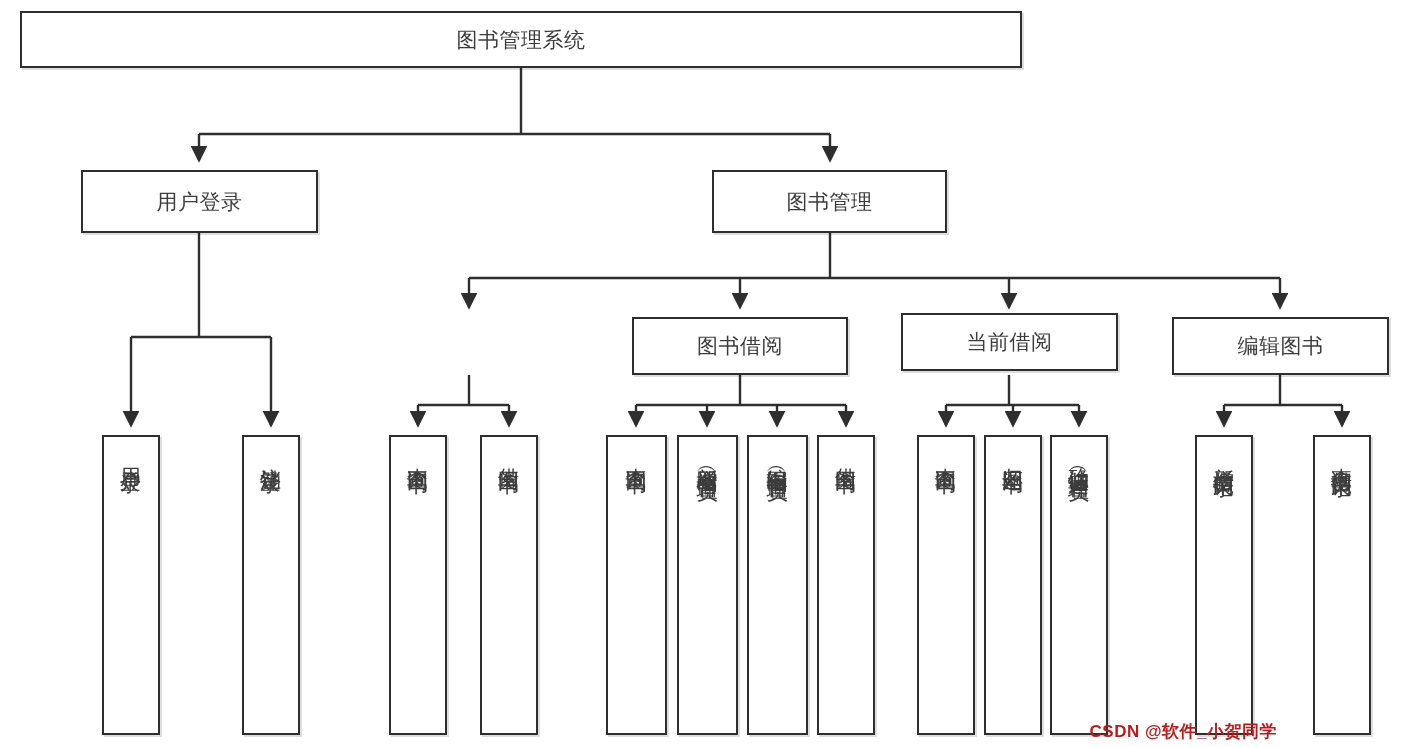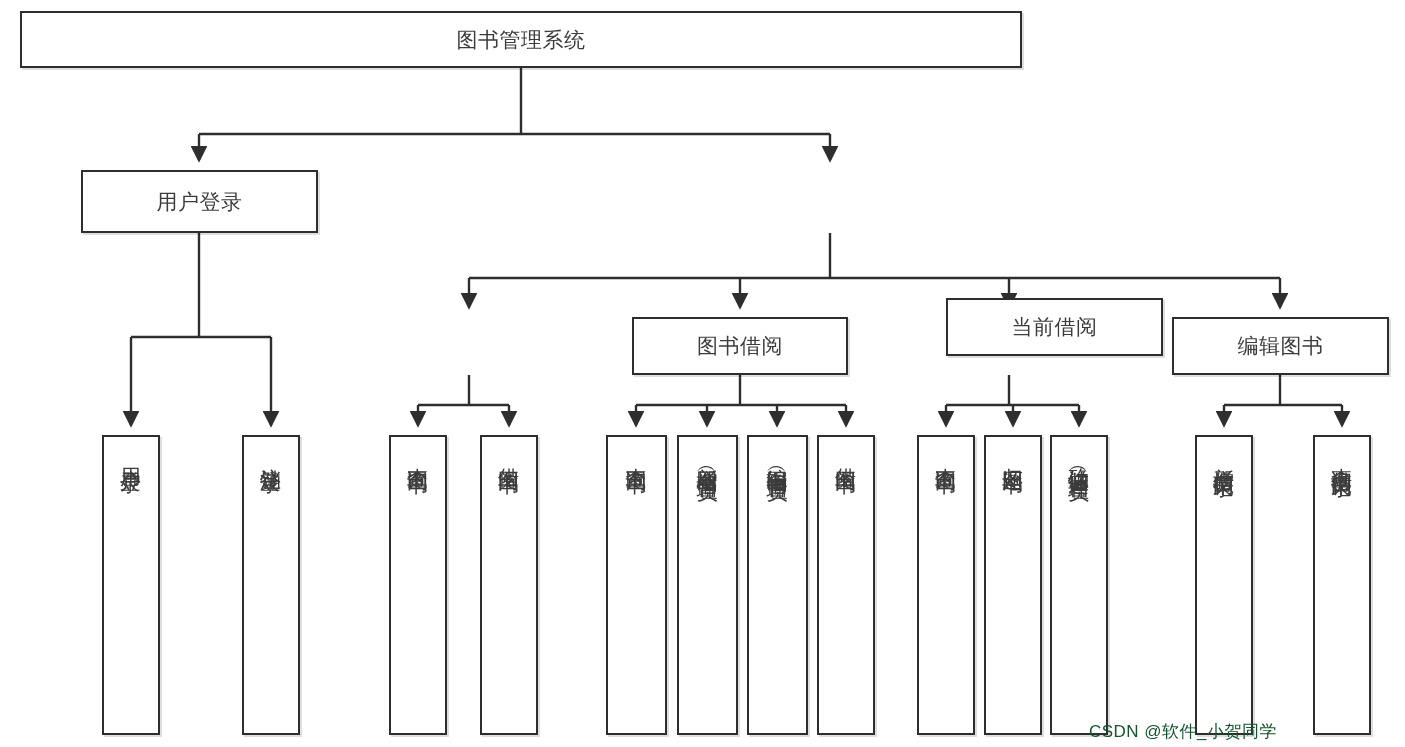--- a/index.html
+++ b/index.html
@@ -54,24 +54,25 @@
     line-height: 1;
     white-space: nowrap;
     color: #3c3c3c;
   }
   .htext { white-space: nowrap; }
   #watermark {
     position: absolute;
     right: 8px;
     bottom: 4px;
     font-size: 17px;
-    color: #14532d;
+    color: #b91c1c;
     letter-spacing: 0.5px;
     z-index: 3;
     white-space: nowrap;
+    font-weight: bold;
   }
 </style>
 </head>
 <body>
 
 <div id="canvas">
 
   <svg id="edges" viewBox="0 0 1405 747">
     <defs>
       <marker id="arrow" viewBox="0 0 12 12" refX="10" refY="6" markerWidth="7" markerHeight="7" orient="auto-start-reverse">
@@ -122,25 +123,28 @@
     </g>
   </svg>
 
   <div class="node h" style="left:20px; top:11px; width:1002px; height:57px;">
     <span class="htext">图书管理系统</span>
   </div>
 
   <div class="node h" style="left:81px; top:170px; width:237px; height:63px;">
     <span class="htext">用户登录</span>
   </div>
+  <div class="node h" style="left:712px; top:170px; width:235px; height:63px;">
+    <span class="htext">图书管理</span>
+  </div>
 
   <div class="node h" style="left:632px; top:317px; width:216px; height:58px;">
     <span class="htext">图书借阅</span>
   </div>
-  <div class="node h" style="left:901px; top:298px; width:217px; height:58px;margin-left:45px;">
+  <div class="node h" style="left:901px; top:313px; width:217px; height:58px;">
     <span class="htext">当前借阅</span>
   </div>
   <div class="node h" style="left:1172px; top:317px; width:217px; height:58px;">
     <span class="htext">编辑图书</span>
   </div>
 
   <div class="node v" style="left:102px; top:435px; width:58px; height:300px;">
     <span class="vtext">用户登录</span>
   </div>
   <div class="node v" style="left:242px; top:435px; width:58px; height:300px;">

